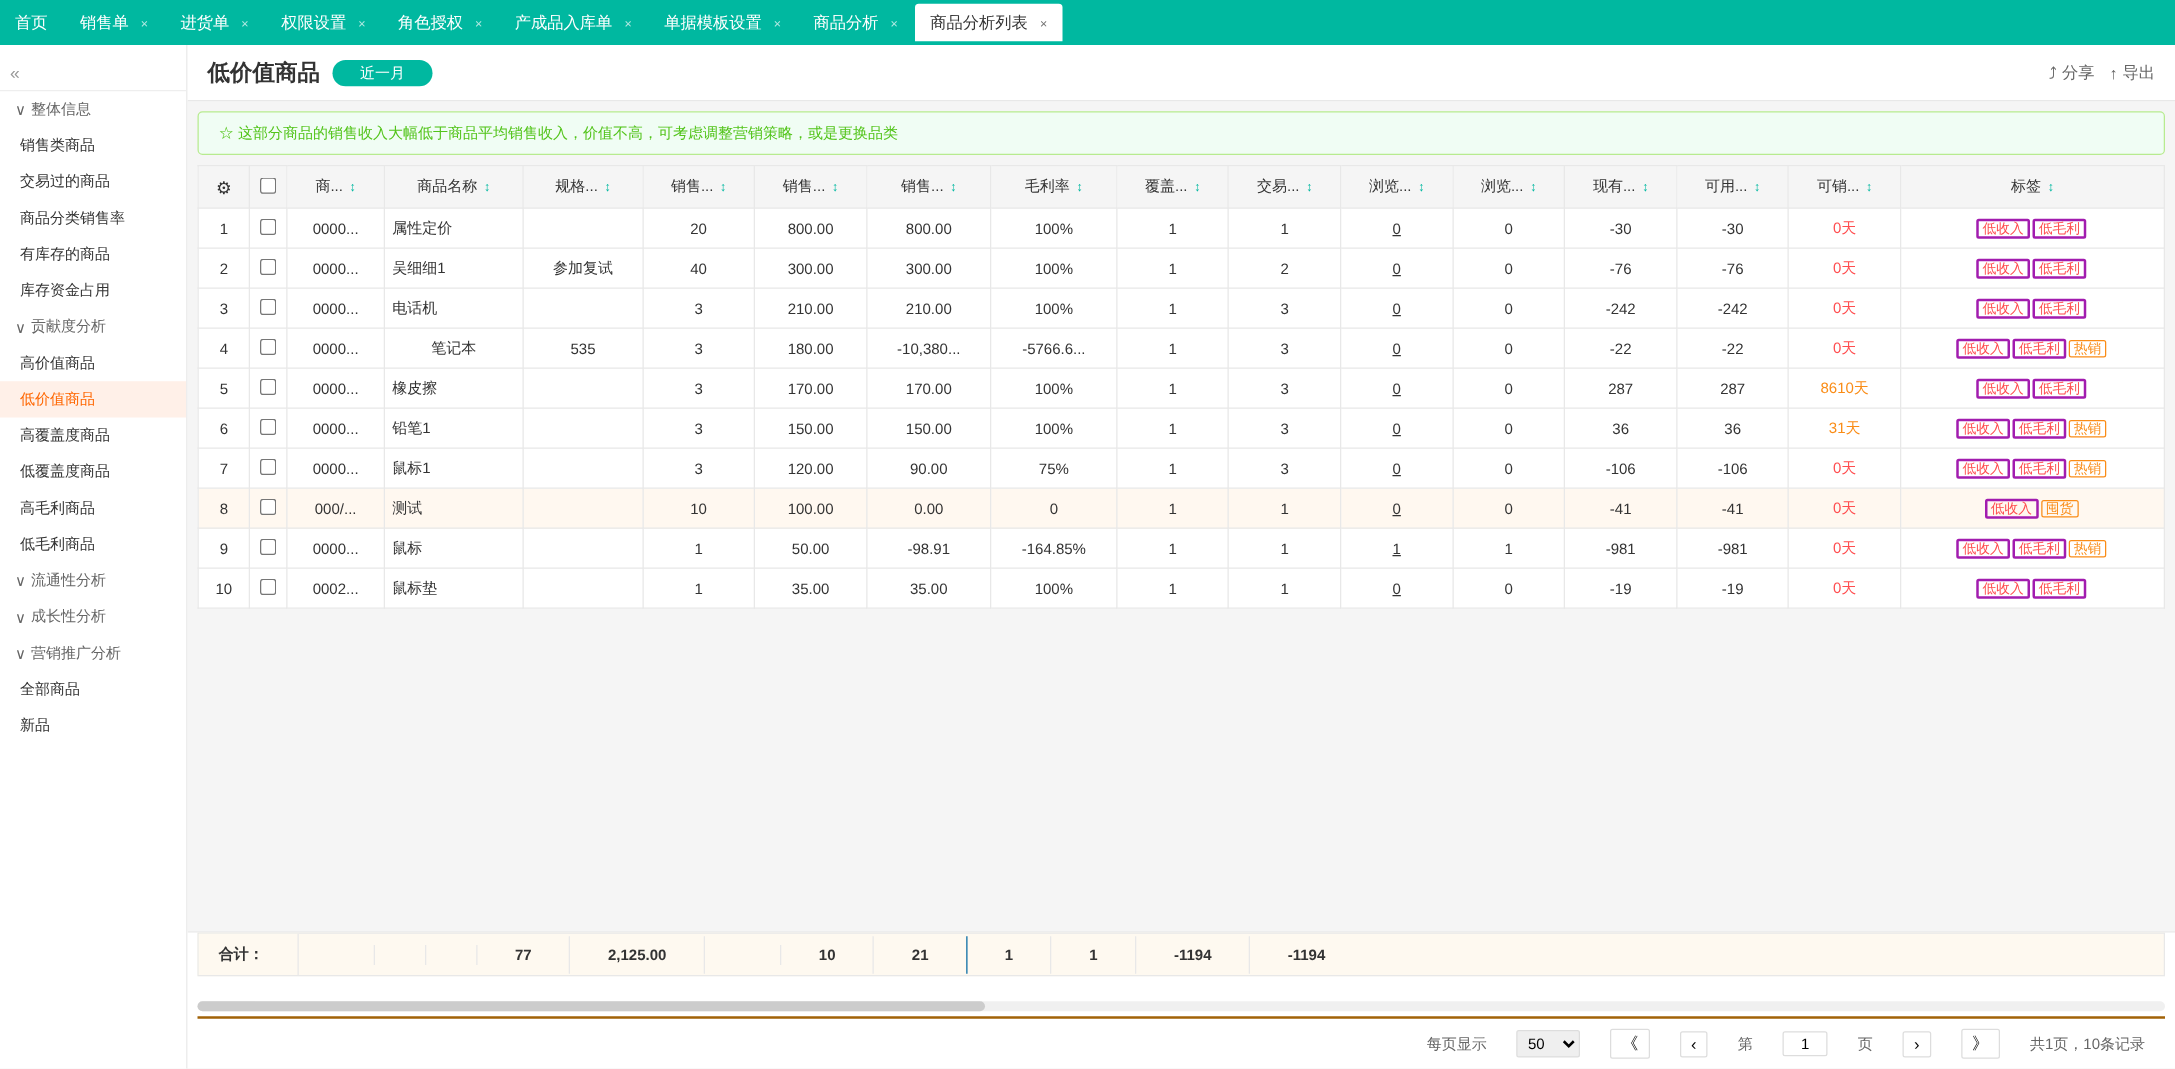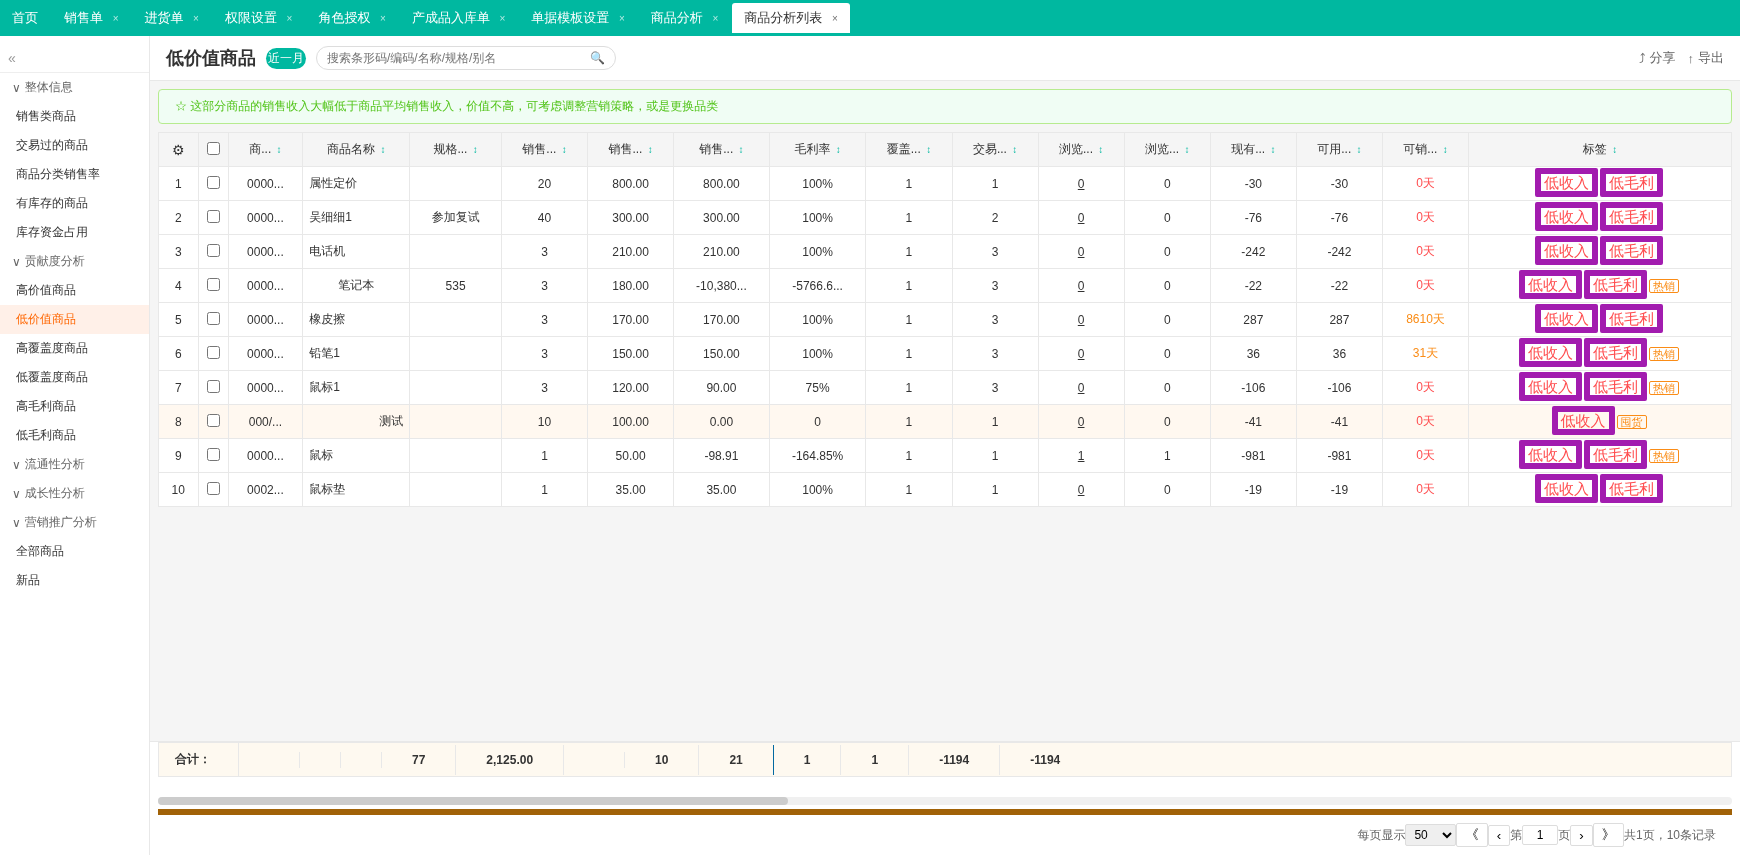--- a/index.html
+++ b/index.html
@@ -75,21 +75,21 @@
       border-bottom: 1px solid #e8e8e8;
     }
     .page-title {
       font-size: 18px;
       font-weight: bold;
       color: #333;
     }
     .filter-tag {
       background: #00b8a0;
       color: #fff;
-      padding: 2px 2px;
+      padding: 2px 22px;
       border-radius: 12px;
       font-size: 12px;
     }
     .search-box {
       display: flex;
       align-items: center;
       border: 1px solid #ddd;
       border-radius: 16px;
       padding: 4px 10px;
       gap: 6px;
@@ -160,44 +160,44 @@
     th .sort-icon { color: #00b8a0; font-size: 10px; margin-left: 2px; }
     
     td {
       padding: 7px 6px;
       border: 1px solid #e8e8e8;
       text-align: center;
       white-space: nowrap;
     }
     tbody tr.highlighted { background: #fff8f0; }
     
-    .tag-red { color: #ff4d4f; font-size: 15px; margin-right: 2px; border: 6px solid #a21caf; padding: 0 3px; border-radius: 2px; }
+    .tag-red { color: #ff4d4f; font-size: 11px; margin-right: 2px; border: 2px solid #a21caf; padding: 0 3px; border-radius: 2px; }
     .tag-orange { color: #fa8c16; font-size: 11px; margin-right: 2px; border: 1px solid #fa8c16; padding: 0 3px; border-radius: 2px; }
     .days-orange { color: #fa8c16; }
     .days-red { color: #ff4d4f; }
     
     .underline { text-decoration: underline; cursor: pointer; }
     
     
     .footer {
       background: #fff;
       border-top: 1px solid #e8e8e8;
       padding: 0 8px;
     }
     
     
     .pagination {
       display: flex;
       align-items: center;
       justify-content: flex-end;
       padding: 8px 16px;
-      gap: 0;
+      gap: 24px;
       font-size: 12px;
       color: #666;
-      border-top: 6px solid #a16207;
+      border-top: 2px solid #a16207;
     }
     .pagination select {
       padding: 2px 4px;
       border: 1px solid #ddd;
       border-radius: 2px;
       font-size: 12px;
     }
     .page-btn {
       padding: 2px 8px;
       border: 1px solid #ddd;
@@ -299,24 +299,20 @@
       <div class="sidebar-item">全部商品</div>
       <div class="sidebar-item">新品</div>
     </div>
   </div>
 
   <div class="content-area">
 
     <div class="page-header">
       <span class="page-title">低价值商品</span>
       <span class="filter-tag">近一月</span>
-      <div class="search-box">
-        <input type="text" placeholder="搜索条形码/编码/名称/规格/别名" style="">
-        <span style="color:#00b8a0; cursor:pointer;">🔍</span>
-      </div>
       <div class="header-actions">
         <div class="header-btn">
           <span>⤴</span>
           <span>分享</span>
         </div>
         <div class="header-btn">
           <span>↑</span>
           <span>导出</span>
         </div>
       </div>
@@ -478,21 +474,21 @@
     <td>0</td>
     <td>-106</td>
     <td>-106</td>
     <td class="days-red">0天</td>
     <td><span class="tag-red">低收入</span><span class="tag-red">低毛利</span><span class="tag-orange">热销</span></td>
   </tr>
             <tr class="highlighted">
     <td>8</td>
     <td class="checkbox-cell"><input type="checkbox" style="accent-color: rgb(255, 102, 0);"></td>
     <td>000/...</td>
-    <td style="text-align:right;">测试</td>
+    <td style="text-align:left;">测试</td>
     <td></td>
     <td>10</td>
     <td>100.00</td>
     <td>0.00</td>
     <td>0</td>
     <td>1</td>
     <td>1</td>
     <td><span class="underline">0</span></td>
     <td>0</td>
     <td>-41</td>

